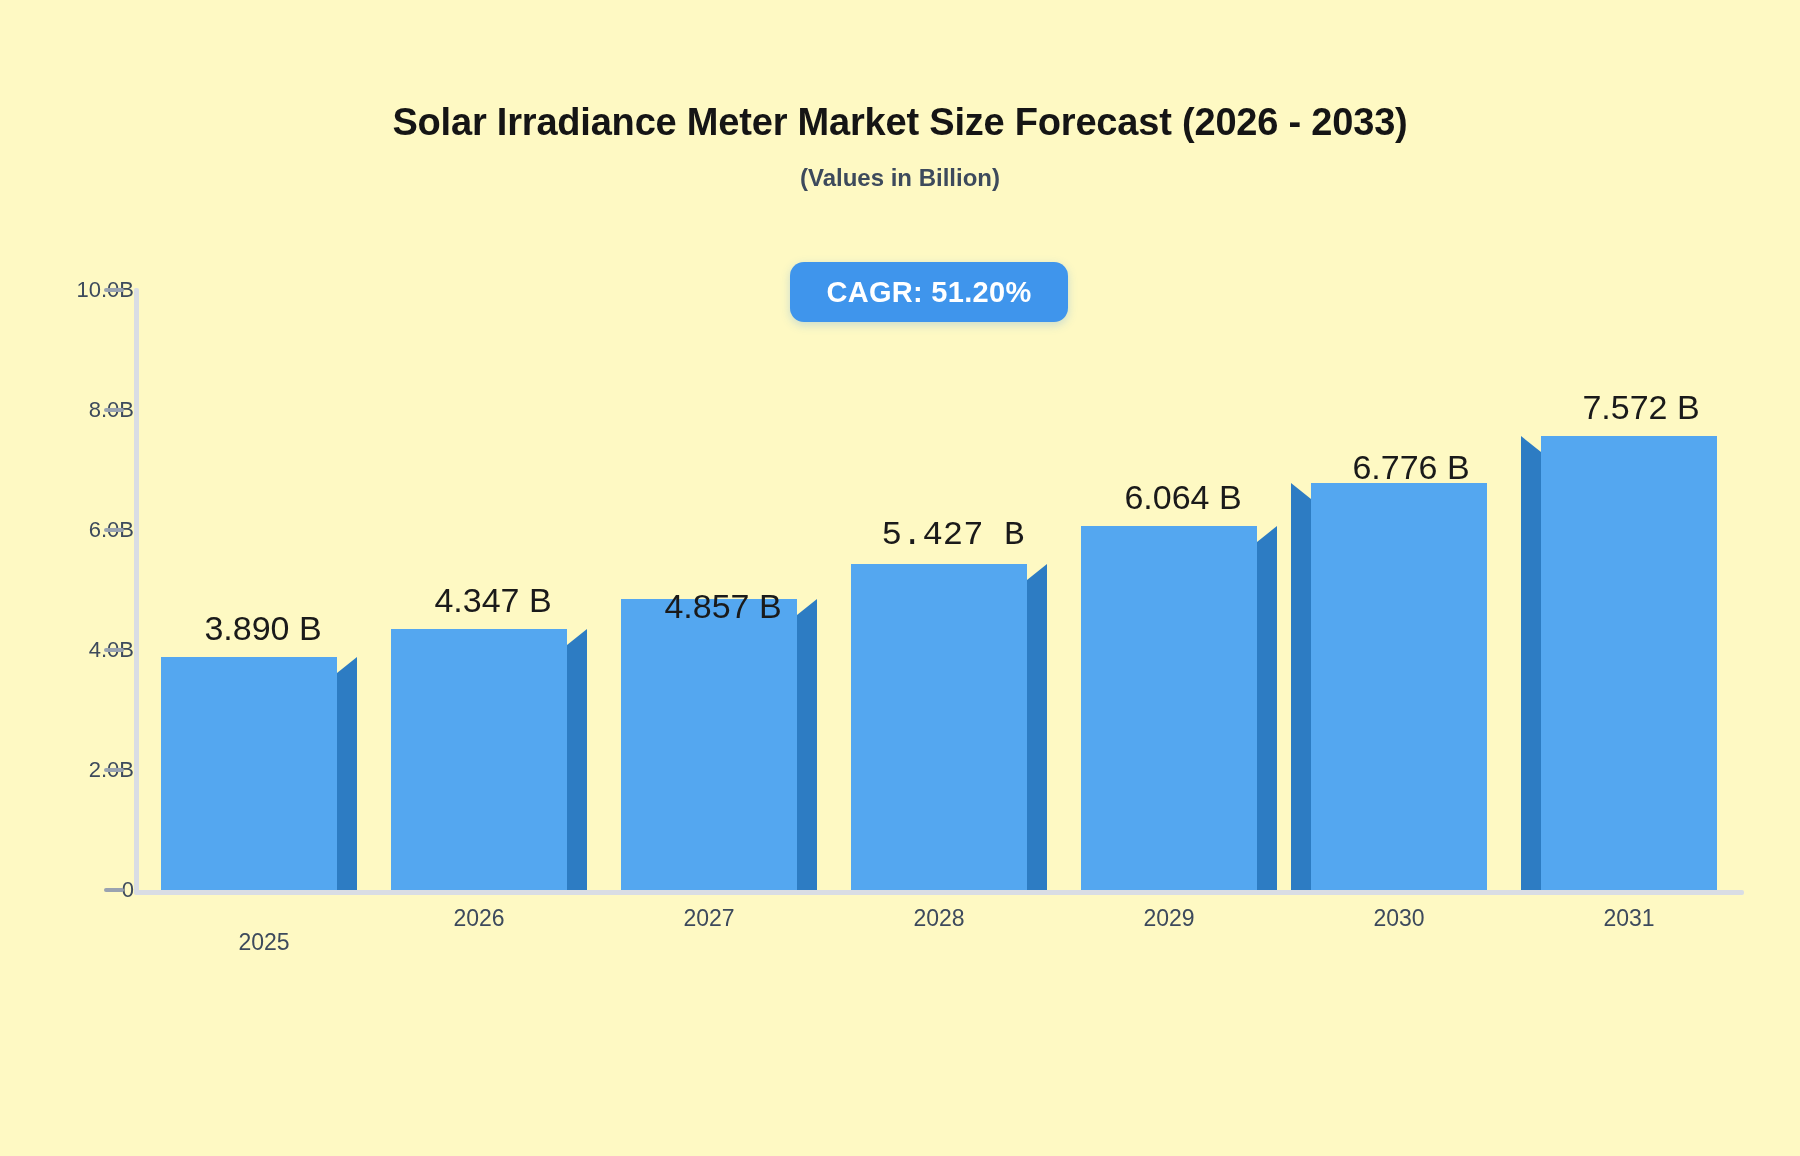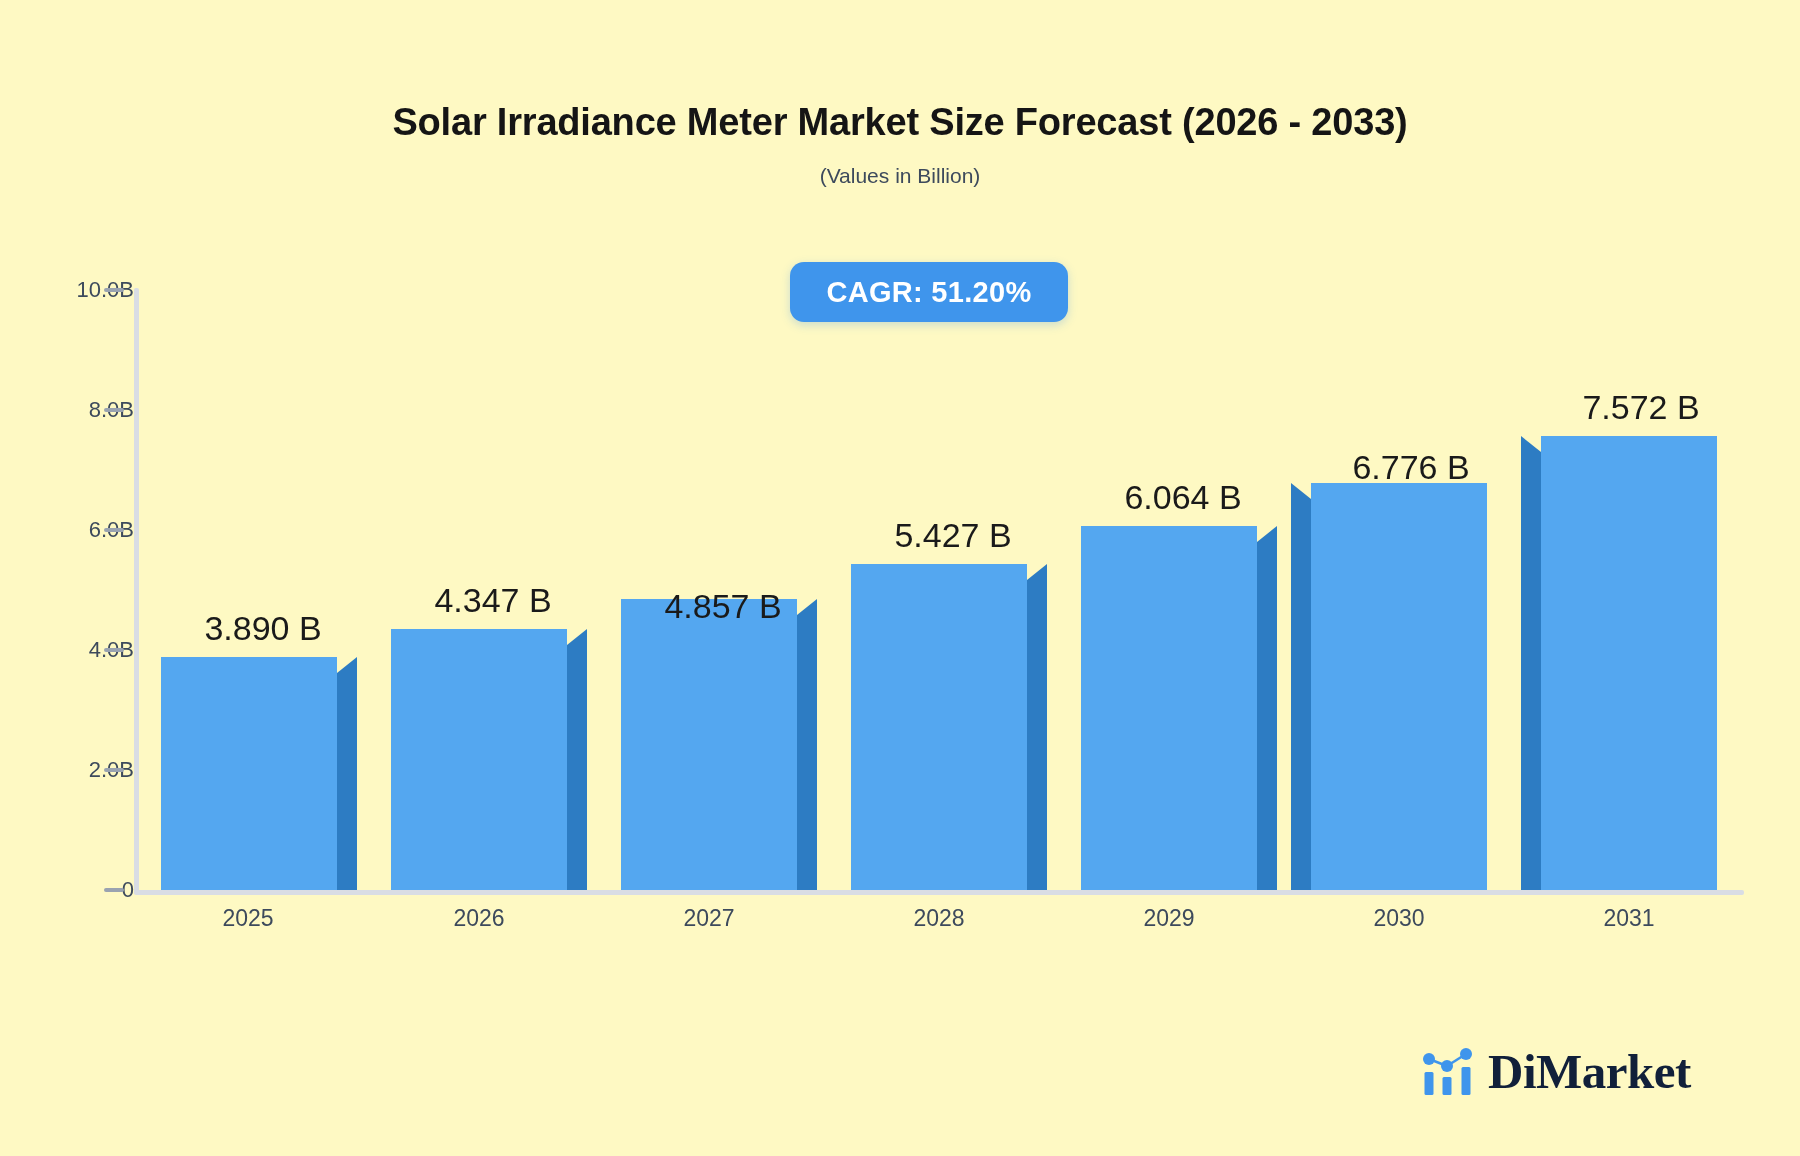--- a/index.html
+++ b/index.html
@@ -31,22 +31,22 @@
   }
   .chart-title {
     font-size: 38px;
     font-weight: bold;
     color: #151515;
     letter-spacing: -0.2px;
     line-height: 1.2;
   }
   .chart-subtitle {
     margin-top: 18px;
-    font-size: 21px;
-    font-weight: normal;
+    font-size: 24px;
+    font-weight: bold;
     color: #3d4a5c;
   }
 
   
   .cagr-badge {
     position: absolute;
     top: 262px;
     left: 790px;
     width: 278px;
     height: 60px;
@@ -225,21 +225,21 @@
         <div class="y-tick-wrap" style="top: 410px;">
           <div class="y-tick-label">8.0B</div>
           <div class="y-tick-dash"></div>
         </div>
         <div class="y-tick-wrap" style="top: 290px;">
           <div class="y-tick-label">10.0B</div>
           <div class="y-tick-dash"></div>
         </div>
       </div>
     <div id="x-ticks">
-        <div class="x-tick-label" style="left: 248px;">2025</div>
+        <div class="x-tick-label" style="left: 264px; margin-top: 24px;">2025</div>
         <div class="x-tick-label" style="left: 479px;">2026</div>
         <div class="x-tick-label" style="left: 709px;">2027</div>
         <div class="x-tick-label" style="left: 939px;">2028</div>
         <div class="x-tick-label" style="left: 1169px;">2029</div>
         <div class="x-tick-label" style="left: 1399px;">2030</div>
         <div class="x-tick-label" style="left: 1629px;">2031</div>
       </div>
     <div id="bars">
         <div class="bar-group" style="left: 161px; top: 656.6px; width: 176px; height: 233.4px;">
           <div class="bar-face" style="height: 233.4px;"></div>
@@ -257,21 +257,21 @@
           <div class="bar-face" style="height: 291.42px;"></div>
           <div class="bar-bevel-right" style="left: 176px; top: 0px;"></div>
           <div class="bar-side-right" style="left: 176px; height: 275.42px;"></div>
         </div>
         <div class="bar-value-label" style="left: 723px; top: 550.58px; margin-top: 36px;">4.857 B</div>
         <div class="bar-group" style="left: 851px; top: 564.38px; width: 176px; height: 325.62px;">
           <div class="bar-face" style="height: 325.62px;"></div>
           <div class="bar-bevel-right" style="left: 176px; top: 0px;"></div>
           <div class="bar-side-right" style="left: 176px; height: 309.62px;"></div>
         </div>
-        <div class="bar-value-label" style="left: 953px; top: 516.38px;">5.427 B</div>
+        <div class="bar-value-label" style="left: 953px; top: 516.38px; font-family: Liberation Mono, monospace;">5.427 B</div>
         <div class="bar-group" style="left: 1081px; top: 526.16px; width: 176px; height: 363.84px;">
           <div class="bar-face" style="height: 363.84px;"></div>
           <div class="bar-bevel-right" style="left: 176px; top: 0px;"></div>
           <div class="bar-side-right" style="left: 176px; height: 347.84px;"></div>
         </div>
         <div class="bar-value-label" style="left: 1183px; top: 478.16px;">6.064 B</div>
         <div class="bar-group" style="left: 1311px; top: 483.44px; width: 176px; height: 406.56px;">
           <div class="bar-face" style="height: 406.56px;"></div>
           <div class="bar-bevel-left" style="left: -20px; top: 0px;"></div>
           <div class="bar-side-left" style="height: 390.56px;"></div>
@@ -279,29 +279,14 @@
         <div class="bar-value-label" style="left: 1411px; top: 448px;">6.776 B</div>
         <div class="bar-group" style="left: 1541px; top: 435.68px; width: 176px; height: 454.32px;">
           <div class="bar-face" style="height: 454.32px;"></div>
           <div class="bar-bevel-left" style="left: -20px; top: 0px;"></div>
           <div class="bar-side-left" style="height: 438.32px;"></div>
         </div>
         <div class="bar-value-label" style="left: 1641px; top: 387.68px;">7.572 B</div>
       </div>
   </div>
 
-  <div class="logo">
-    <span class="logo-mark">
-      <svg width="52" height="52" viewBox="0 0 52 52" aria-hidden="true">
-        <circle cx="7" cy="14" r="6" fill="#3f95ec"></circle>
-        <circle cx="25" cy="21" r="6" fill="#3f95ec"></circle>
-        <circle cx="44" cy="9" r="6" fill="#3f95ec"></circle>
-        <line x1="7" y1="14" x2="25" y2="21" stroke="#3f95ec" stroke-width="2.6"></line>
-        <line x1="25" y1="21" x2="44" y2="9" stroke="#3f95ec" stroke-width="2.6"></line>
-        <rect x="2.5" y="27" width="9" height="23" rx="1.5" fill="#3f95ec"></rect>
-        <rect x="20.5" y="32" width="9" height="18" rx="1.5" fill="#3f95ec"></rect>
-        <rect x="39.5" y="22" width="9" height="28" rx="1.5" fill="#3f95ec"></rect>
-      </svg>
-    </span>
-    <span class="logo-text">DiMarket</span>
-  </div>
 
 </div>
 
 </body></html>

